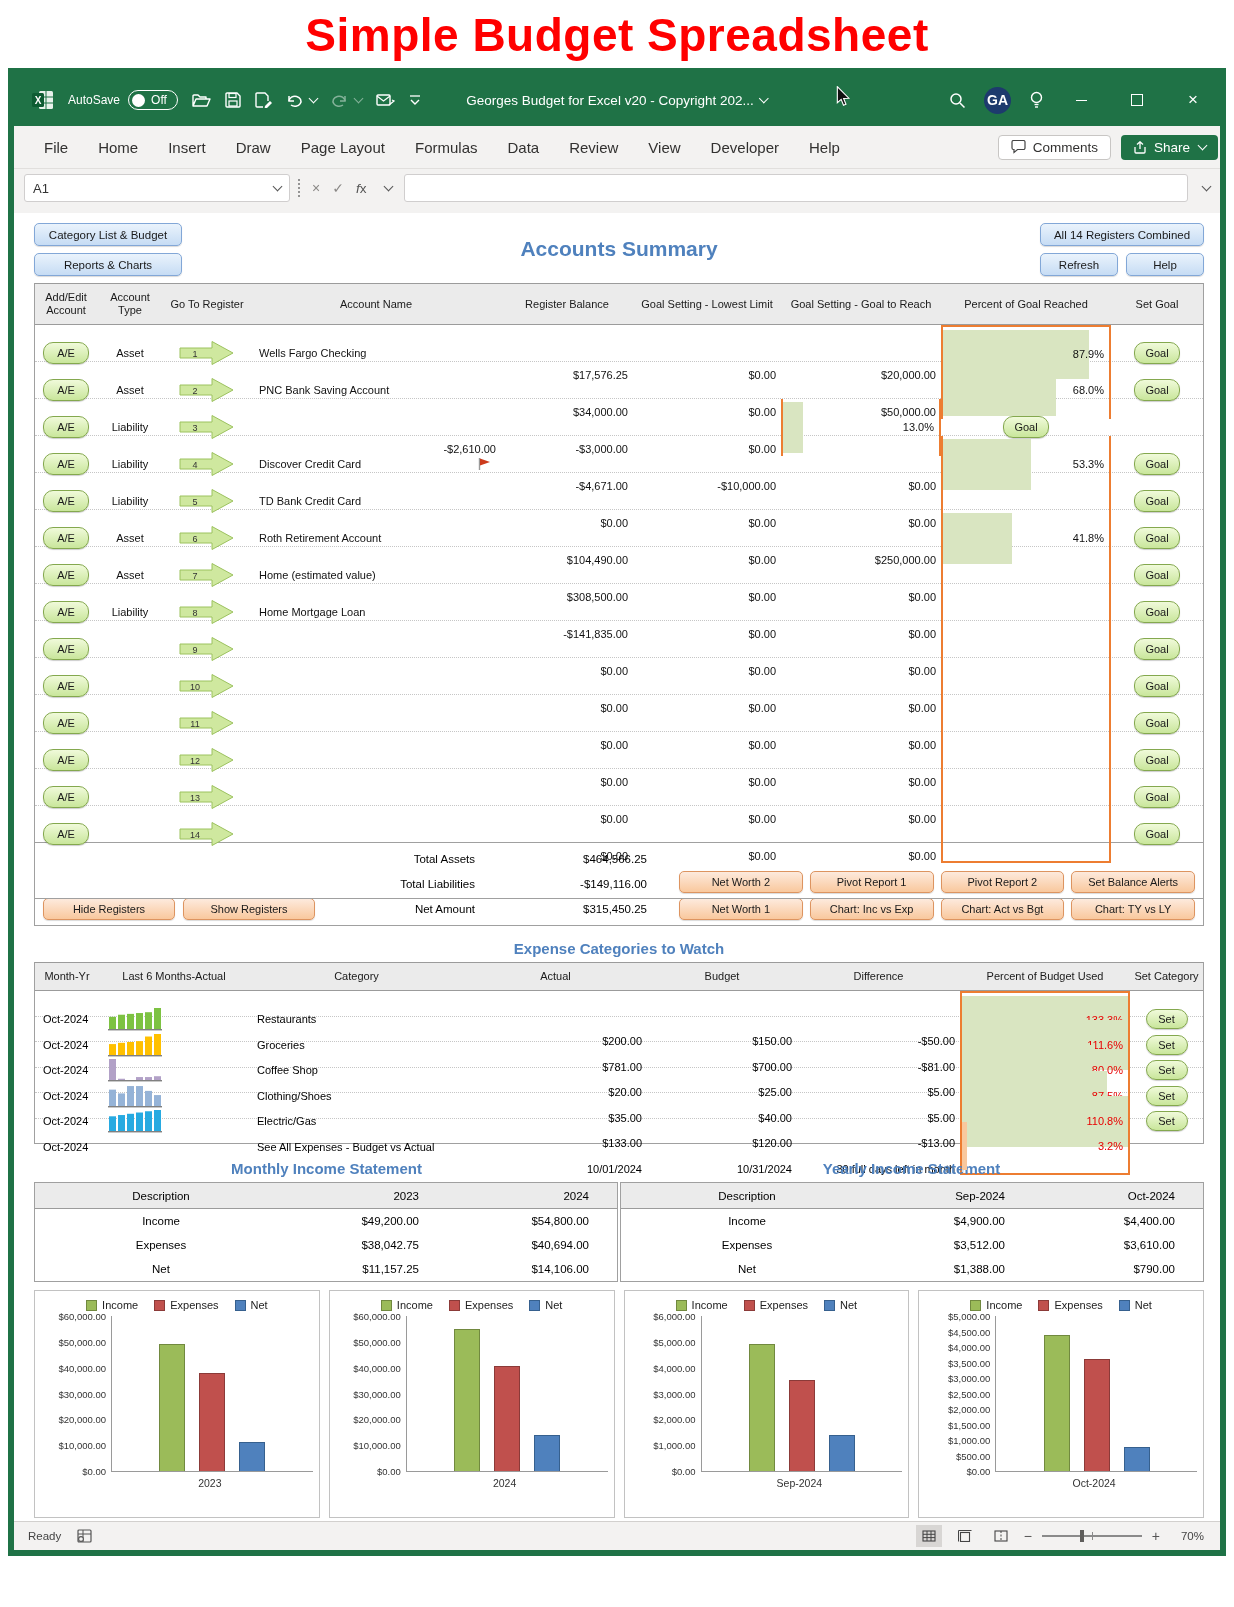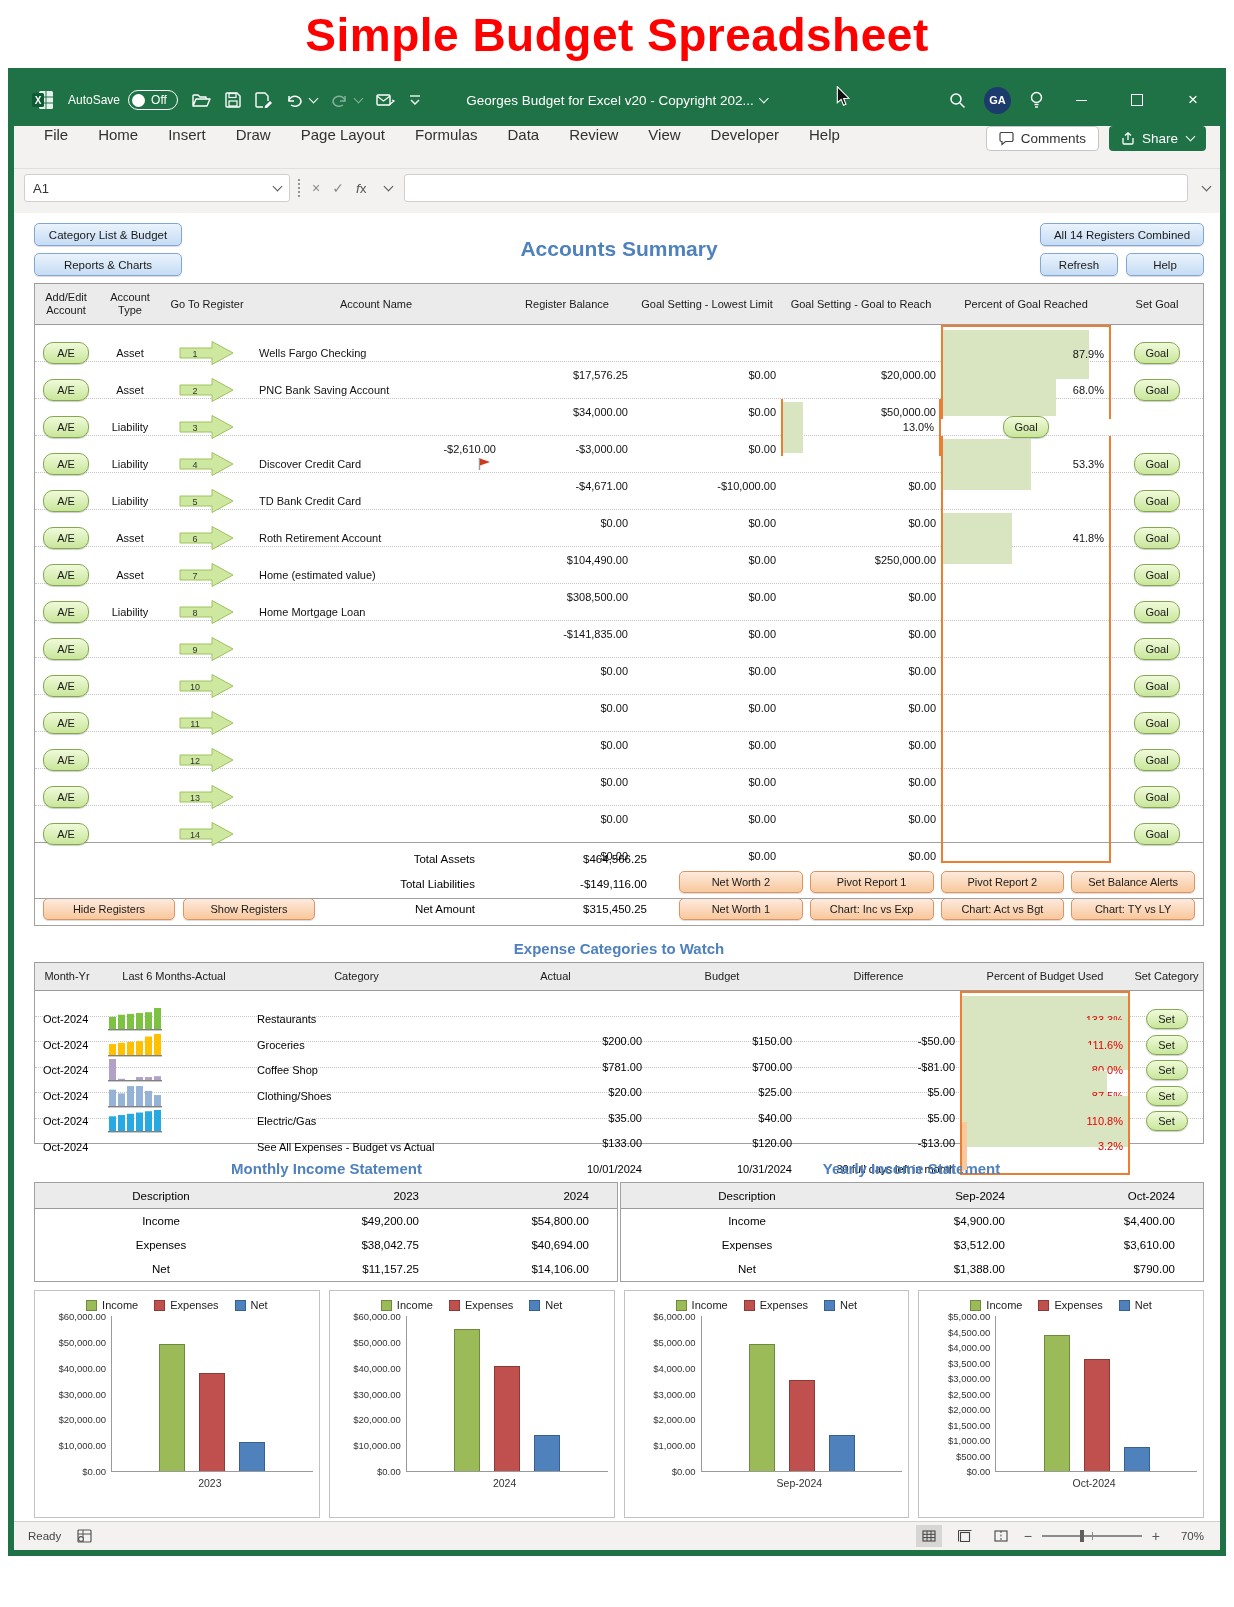--- a/index.html
+++ b/index.html
@@ -12,33 +12,33 @@
   .tb-left{display:flex;align-items:center;gap:14px;padding-left:18px;}
   .xl-icon{display:flex;}
   .autosave{display:flex;align-items:center;gap:8px;font-size:12px;}
   .as-pill{display:flex;align-items:center;gap:6px;border:1.5px solid #fff;border-radius:11px;padding:2px 10px 2px 3px;}
   .as-knob{width:13px;height:13px;border-radius:50%;background:#fff;display:inline-block;}
   .as-state{font-size:12px;color:#fff;}
   .qat-btn{display:flex;align-items:center;cursor:default;}
   .qat-btn.dim{opacity:.45;}
   .tb-title{position:absolute;left:50%;top:0;height:100%;transform:translateX(-50%);display:flex;align-items:center;font-size:13.5px;white-space:nowrap;}
   .tb-right{margin-left:auto;display:flex;align-items:center;gap:18px;padding-right:8px;}
-  .avatar{width:27px;height:27px;border-radius:50%;background:#1d3a6d;color:#fff;font-size:11px;display:flex;align-items:center;justify-content:center;font-weight:bold;}
+  .avatar{width:27px;height:27px;border-radius:50%;background:#1d3a6d;color:#fff;font-size:14px;display:flex;align-items:center;justify-content:center;font-weight:bold;}
   .winbtn{width:38px;height:52px;display:flex;align-items:center;justify-content:center;font-size:17px;color:#fff;}
   .sqico{width:10px;height:10px;border:1.3px solid #fff;display:inline-block;}
   .minico{width:11px;height:0;border-top:1.4px solid #fff;display:inline-block;}
   .chev{display:inline-block;width:6px;height:6px;border-right:1.5px solid #fff;border-bottom:1.5px solid #fff;transform:rotate(45deg);margin-left:7px;position:relative;top:-2px;}
   .chev.gy{border-color:#555;}
   .cursor-arrow{position:absolute;left:822px;top:12px;}
 
   
-  .menubar{height:42px;background:#f3f2f1;display:flex;align-items:flex-start;border-bottom:1px solid #e1dfdd;flex-shrink:0;}
+  .menubar{height:42px;background:#f3f2f1;display:flex;align-items:center;border-bottom:1px solid #e1dfdd;flex-shrink:0;}
   .menu-tabs{display:flex;gap:30px;padding-left:30px;font-size:15px;color:#323130;}
   .mtab{cursor:default;}
-  .menu-right{margin-left:auto;display:flex;align-items:center;gap:10px;padding-right:14px;}
+  .menu-right{margin-left:auto;display:flex;align-items:center;gap:10px;padding-right:2px;}
   .comments-btn{display:flex;align-items:center;gap:7px;background:#fff;border:1px solid #c8c6c4;border-radius:4px;padding:4px 12px;font-size:13.5px;color:#323130;}
   .share-btn{display:flex;align-items:center;gap:7px;background:#1f7246;border-radius:4px;padding:5px 12px;font-size:13.5px;color:#fff;}
   .share-btn .chev{margin-left:2px;}
 
   
   .formulabar{height:38px;background:#f3f2f1;display:flex;align-items:center;padding:0 10px 6px 10px;gap:8px;flex-shrink:0;}
   .namebox{width:248px;height:26px;background:#fff;border:1px solid #d0cece;border-radius:3px;display:flex;align-items:center;font-size:13px;color:#333;padding:0 8px;}
   .namebox .chev{margin-left:auto;}
   .fb-dots{height:18px;border-left:2px dotted #949494;}
   .fb-btns{display:flex;align-items:center;gap:12px;color:#8a8886;font-size:14px;padding:0 4px;}

